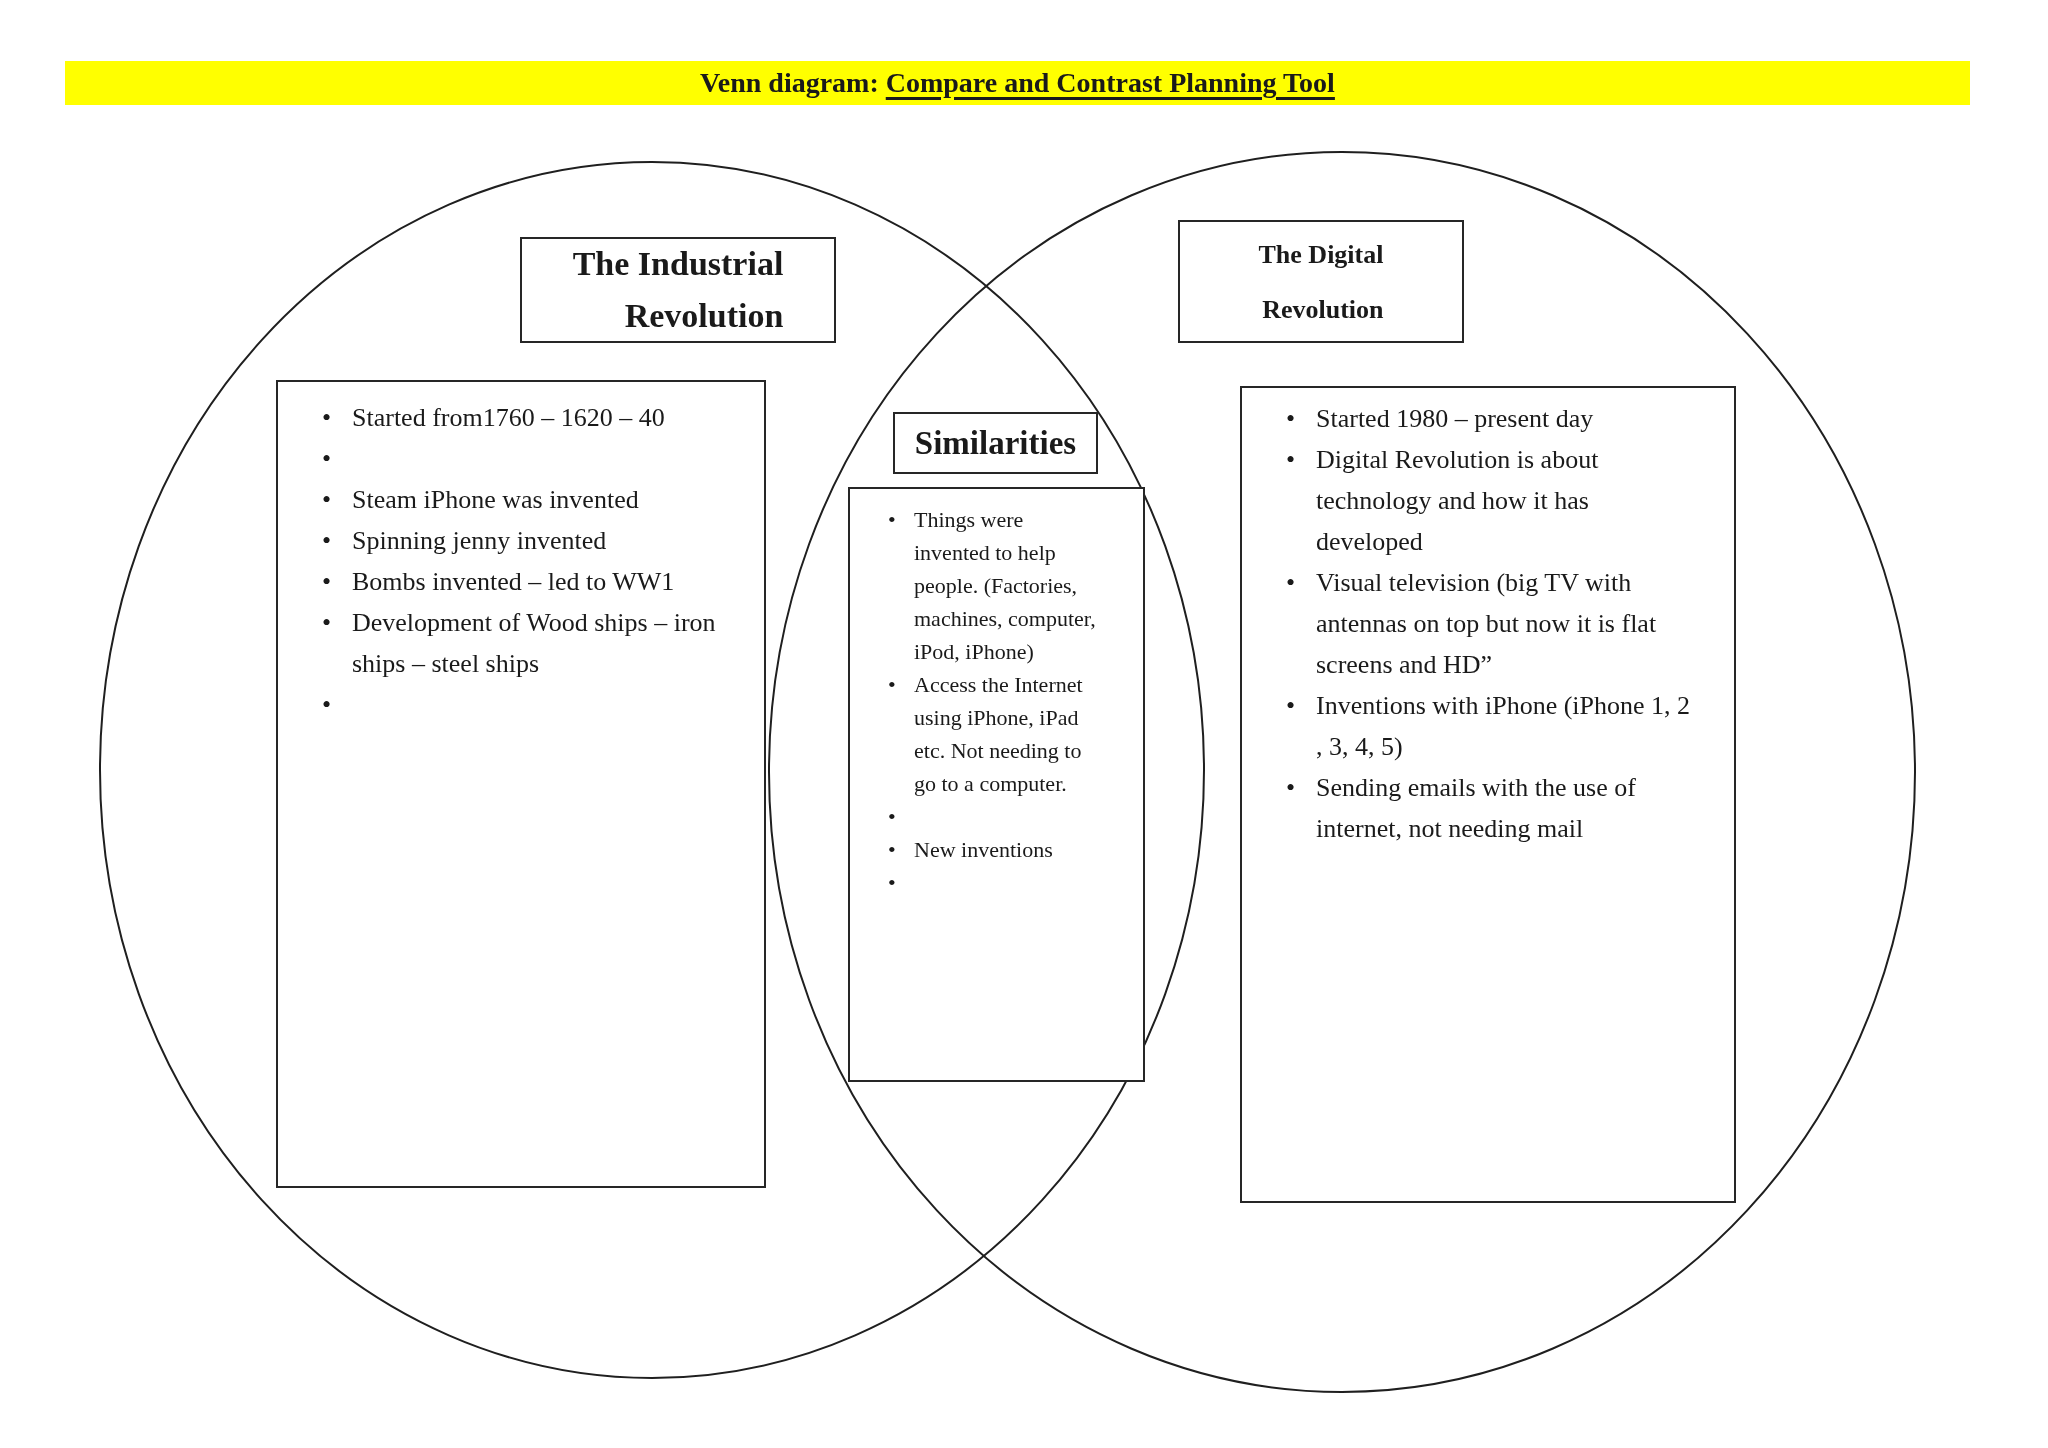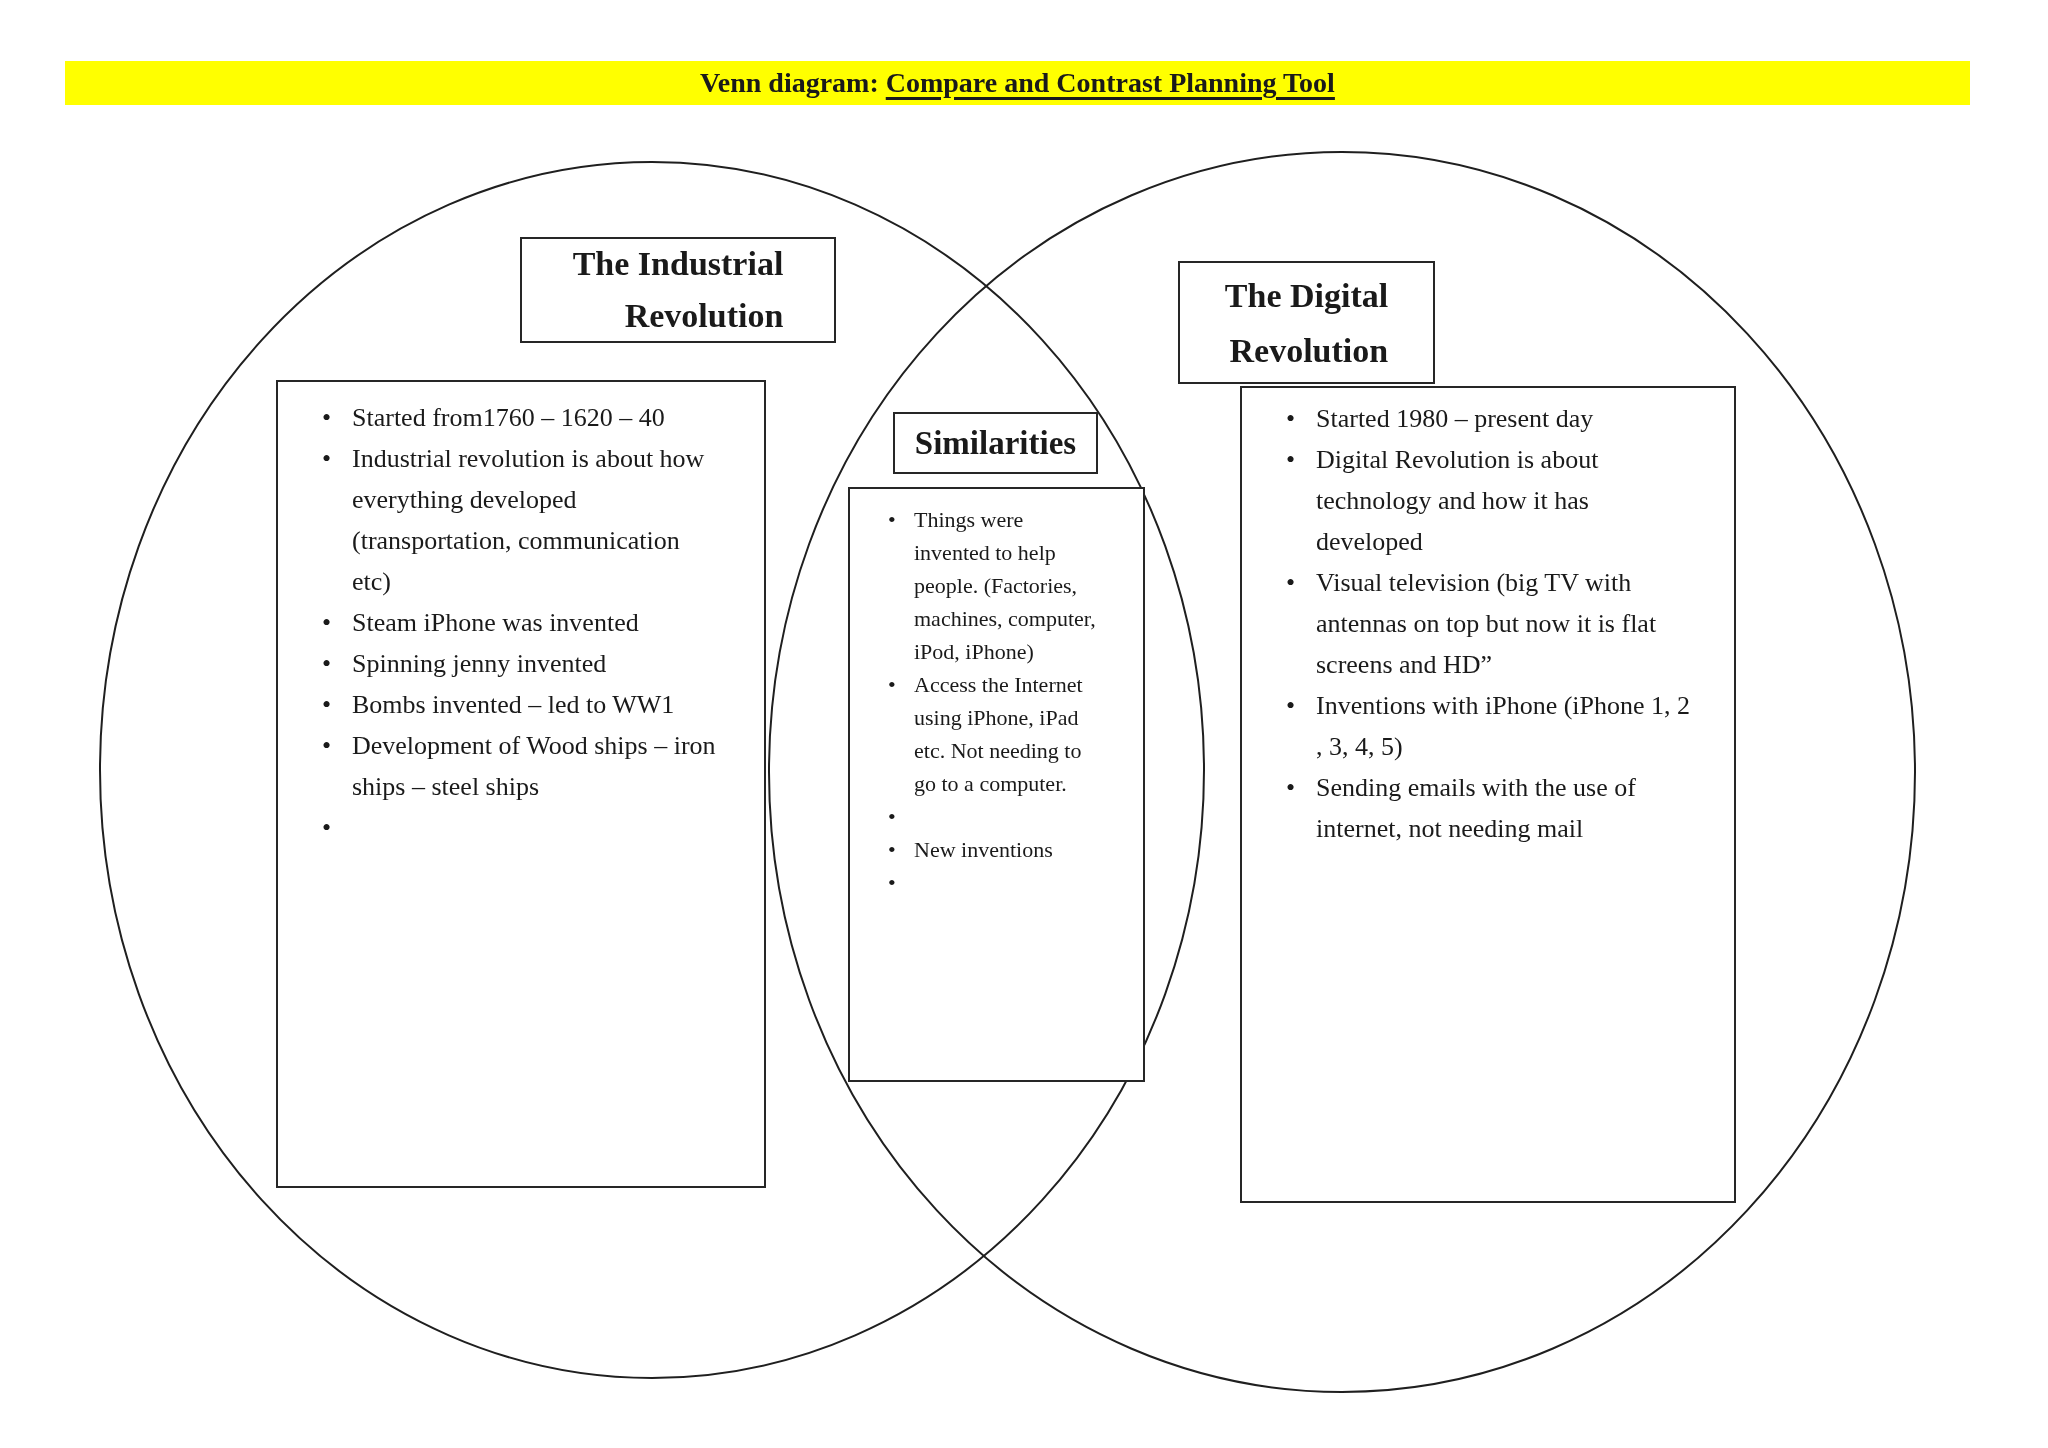--- a/index.html
+++ b/index.html
@@ -19,21 +19,21 @@
   svg.circles ellipse { fill:none; stroke:#1f1f1f; stroke-width:2; }
   
   .box {
     position:absolute; background:#ffffff; border:2px solid #262626; box-sizing:border-box;
   }
   .title-box {
     display:flex; align-items:center; justify-content:center; text-align:right;
     font-weight:bold; white-space:pre-line;
   }
   #left-title  { left:520px;  top:237px; width:316px; height:106px; font-size:34px; line-height:52px; }
-  #right-title { left:1178px; top:220px; width:257px; height:123px; font-size:34px; line-height:55px;margin-top:41px; }
+  #right-title { left:1178px; top:220px; width:286px; height:123px; font-size:26px; line-height:55px; }
   #sim-title   { left:893px;  top:412px; width:205px; height:62px;  font-size:33px; line-height:60px; }
   
   .content { overflow:hidden; }
   #left-box  { left:276px;  top:380px; width:490px; height:808px; font-size:26px; line-height:41px; padding:15px 6px 0 44px; }
   #mid-box   { left:848px;  top:487px; width:297px; height:595px; font-size:22px; line-height:33px; padding:14px 6px 0 38px; }
   #right-box { left:1240px; top:386px; width:496px; height:817px; font-size:26px; line-height:41px; padding:10px 2px 0 44px; }
   .li { display:flex; align-items:flex-start; }
   .dot { flex:0 0 30px; }
   #mid-box .dot { flex:0 0 26px; }
   .txt { white-space:pre-line; }
@@ -60,24 +60,20 @@
 
   <div class="box content" id="left-box">
 
       <div class="li">
         <span class="dot">•</span>
         <span class="txt">Started from1760 – 1620 – 40</span>
       </div>
 
       <div class="li">
         <span class="dot">•</span>
-        <span class="txt">Industrial revolution is about how
-everything developed
-(transportation, communication
-etc)</span>
       </div>
 
       <div class="li">
         <span class="dot">•</span>
         <span class="txt">Steam iPhone was invented</span>
       </div>
 
       <div class="li">
         <span class="dot">•</span>
         <span class="txt">Spinning jenny invented</span>

